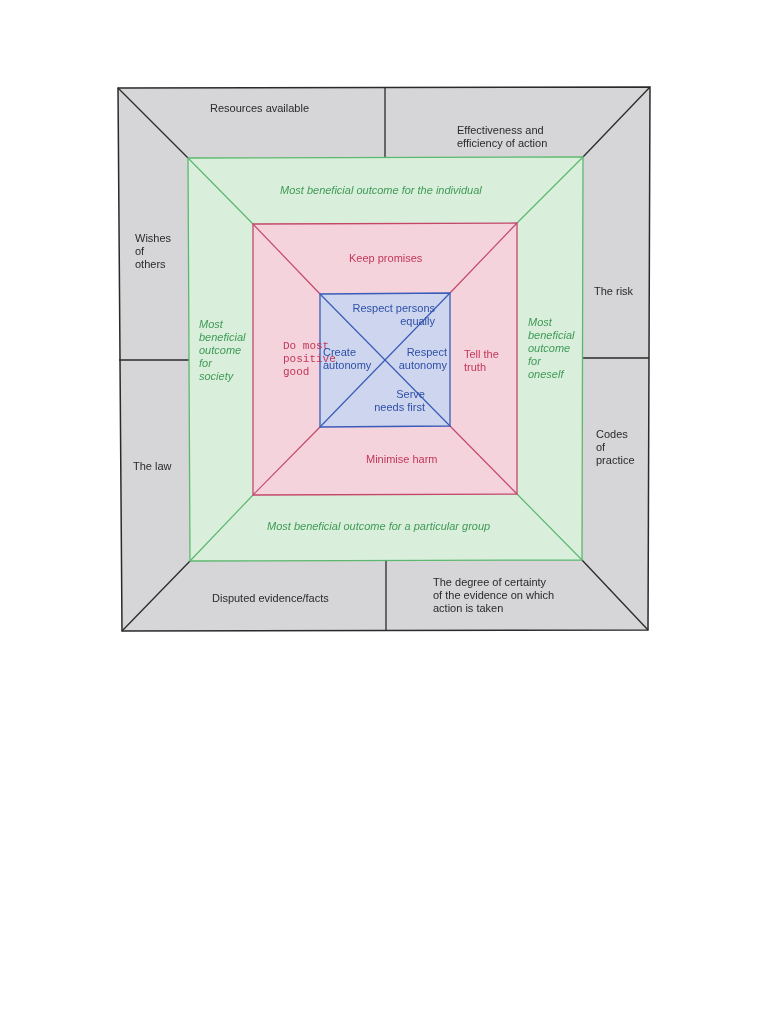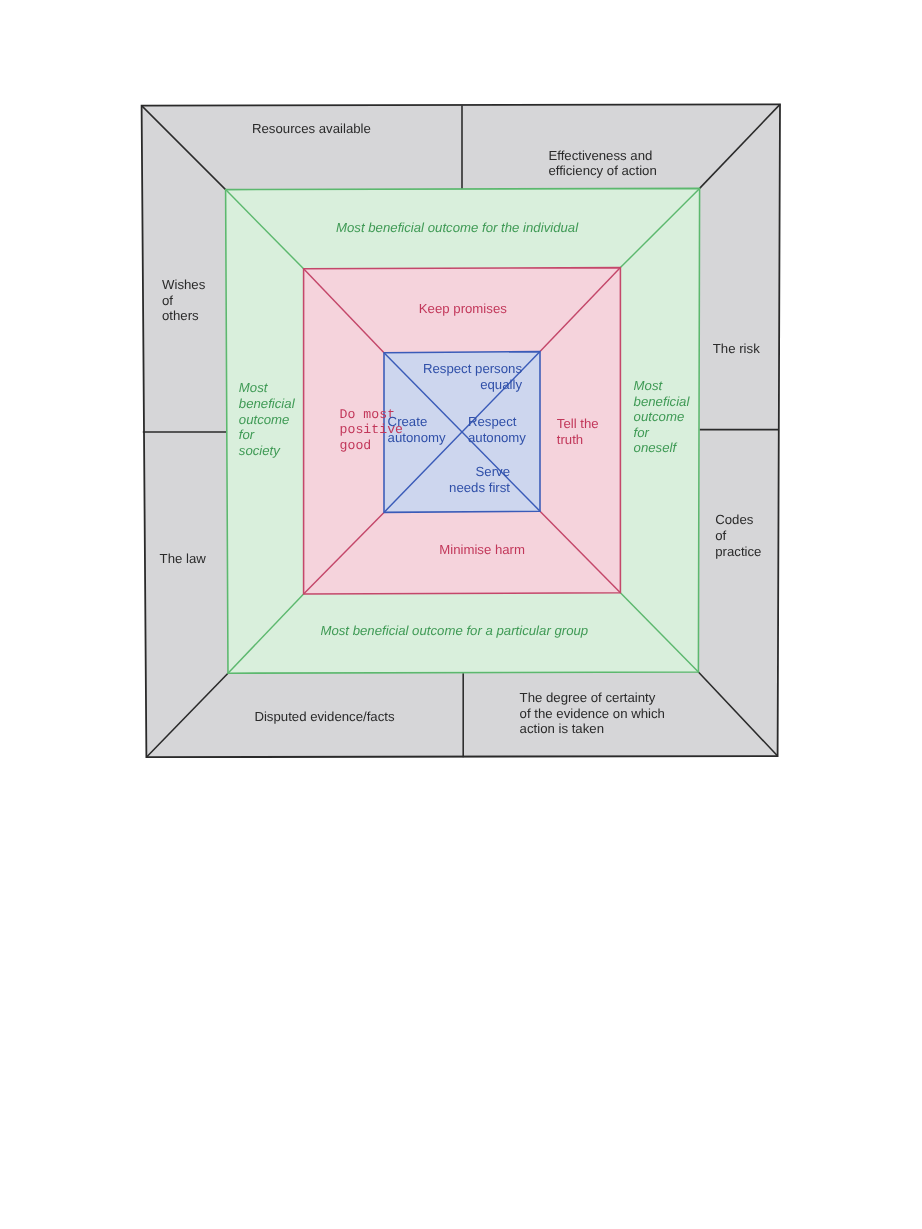--- a/index.html
+++ b/index.html
@@ -26,21 +26,21 @@
       font-family: "Liberation Sans", sans-serif;
       font-size: 11px;
       line-height: 13px;
       white-space: pre-line;
     }
     .c-black { color: #2a2a2a; }
     .c-green { color: #3f9a55; font-style: italic; }
     .c-red   { color: #c2375a; }
     .c-blue  { color: #2f4fa8; }
     .center { text-align: right; }
-    .right { text-align: left; }
+    .right { text-align: right; }
   </style>
 </head>
 <body>
 
 <svg id="diagram" width="768" height="1024" viewBox="0 0 768 1024" xmlns="http://www.w3.org/2000/svg">
 
   <polygon points="118,88 650,87 648,630 122,631" fill="#d6d6d8" stroke="#2a2a2a" stroke-width="1.5"></polygon>
 
   <line x1="118" y1="88" x2="188" y2="158" stroke="#2a2a2a" stroke-width="1.3"></line>
   <line x1="650" y1="87" x2="583" y2="157" stroke="#2a2a2a" stroke-width="1.3"></line>

